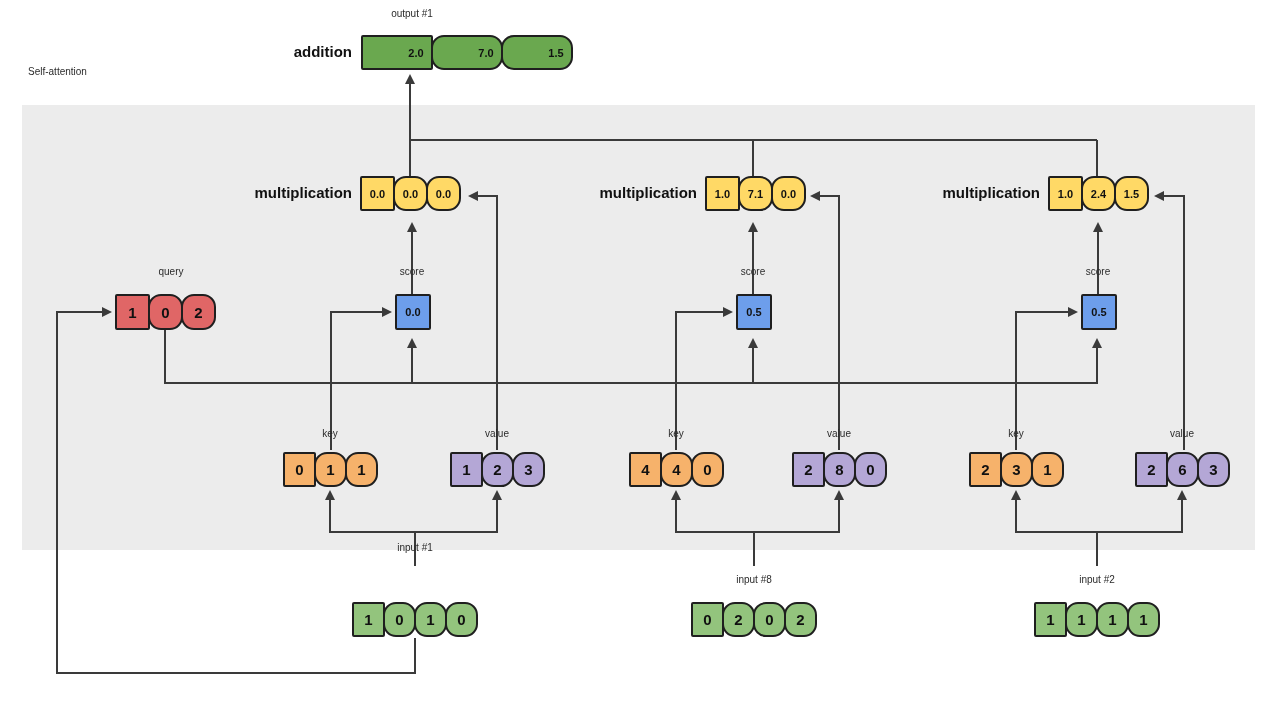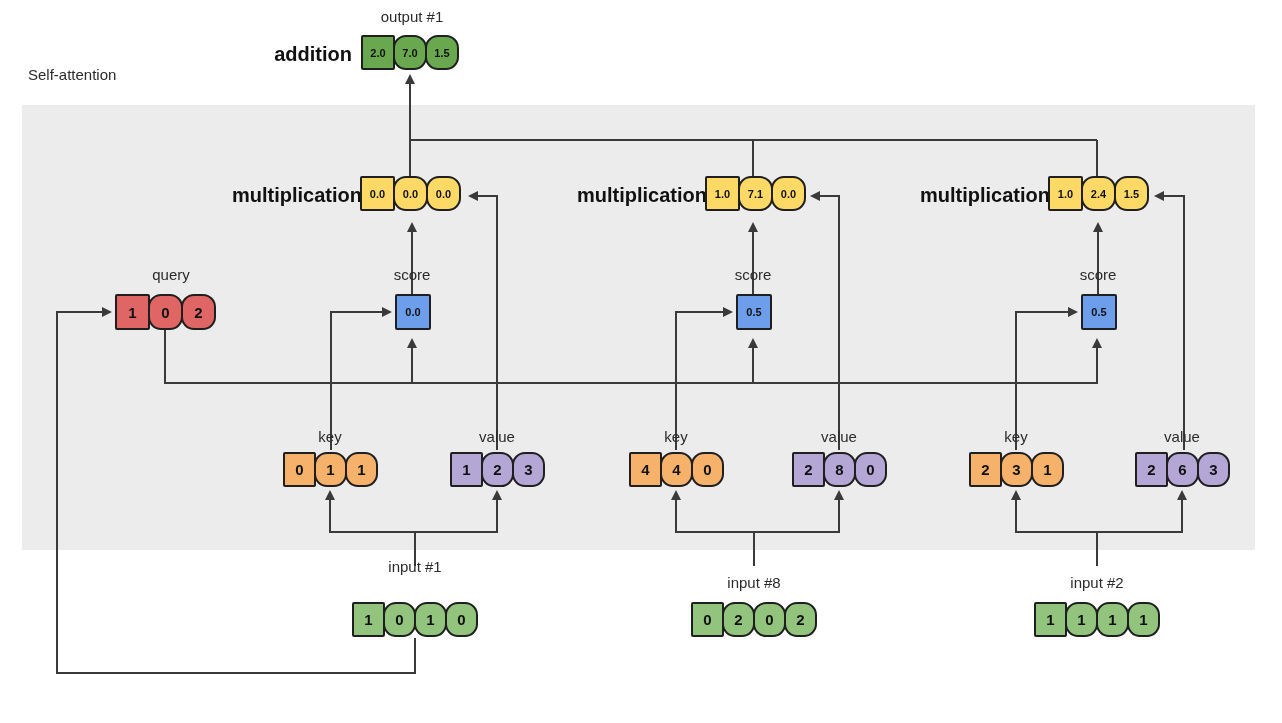--- a/index.html
+++ b/index.html
@@ -3,40 +3,40 @@
 <meta charset="utf-8">
 <style>
   :root{
     --cell-green-dark:#6aa84f; --cell-green:#93c47d; --cell-yellow:#ffd966;
     --cell-blue:#6d9eeb; --cell-red:#e06666; --cell-orange:#f6b26b;
     --cell-purple:#b4a7d6; --canvas-gray:#ececec; --line:#3a3a3a;
   }
   html,body{margin:0;padding:0;background:#fff;}
   #canvas{position:relative;width:1282px;height:723px;background:#fff;overflow:hidden;
     font-family:"Liberation Sans", sans-serif;color:#1a1a1a;}
-  .lbl{position:absolute;font-size:15px;color:#2b2b2b;text-align:center;white-space:nowrap;}
+  .lbl{position:absolute;font-size:10px;color:#2b2b2b;text-align:center;white-space:nowrap;}
   .lbl.left{text-align:left;}
   .lbl.right{text-align:right;}
-  .lbl.bold{font-weight:bold;font-size:20px;color:#111;}
+  .lbl.bold{font-weight:bold;font-size:15px;color:#111;}
   .cells{position:absolute;display:flex;}
   .cell{display:flex;align-items:center;justify-content:center;
     border:2px solid #1f1f1f;border-radius:2px;font-weight:bold;color:#111;
     box-sizing:content-box;}
   .cell + .cell{margin-left:-2px;border-radius:13px;}
   .big{font-size:15px;}
   .small{font-size:11px;}
   .green-dark .cell{background:var(--cell-green-dark);}
   .green .cell{background:var(--cell-green);}
   .yellow .cell{background:var(--cell-yellow);}
   .blue .cell{background:var(--cell-blue);}
   .red .cell{background:var(--cell-red);}
   .orange .cell{background:var(--cell-orange);}
   .purple .cell{background:var(--cell-purple);}
   .w29{width:29px;height:31px;}
-  .w30{width:30px;height:31px;}
+  .w30{width:30px;height:31px;padding-left:38px;}
   .w31{width:31px;height:31px;}
   .w31t{width:31px;height:32px;}
   .sq{width:32px;height:32px;}
   #graybox{position:absolute;left:22px;top:105px;width:1233px;height:445px;background:var(--canvas-gray);}
   svg.wires{position:absolute;left:0;top:0;}
   svg.wires path{fill:none;stroke:var(--line);stroke-width:2px;}
   svg.wires .head{fill:var(--line);stroke:none;}
 </style>
 </head>
 <body>
@@ -166,21 +166,21 @@
     <span class="cell big w29">8</span>
     <span class="cell big w29">0</span>
   </div>
   <div class="lbl" style="left:1122px;top:428px;width:120px">value</div>
   <div class="cells purple" style="left:1135px;top:452px">
     <span class="cell big w29">2</span>
     <span class="cell big w29">6</span>
     <span class="cell big w29">3</span>
   </div>
 
-  <div class="lbl" style="left:355px;top:558px;width:120px">input #1</div>
+  <div class="lbl" style="left:355px;top:542px;width:120px">input #1</div>
   <div class="cells green" style="left:352px;top:602px">
     <span class="cell big w29">1</span>
     <span class="cell big w29">0</span>
     <span class="cell big w29">1</span>
     <span class="cell big w29">0</span>
   </div>
   <div class="lbl" style="left:694px;top:574px;width:120px">input #8</div>
   <div class="cells green" style="left:691px;top:602px">
     <span class="cell big w29">0</span>
     <span class="cell big w29">2</span>

